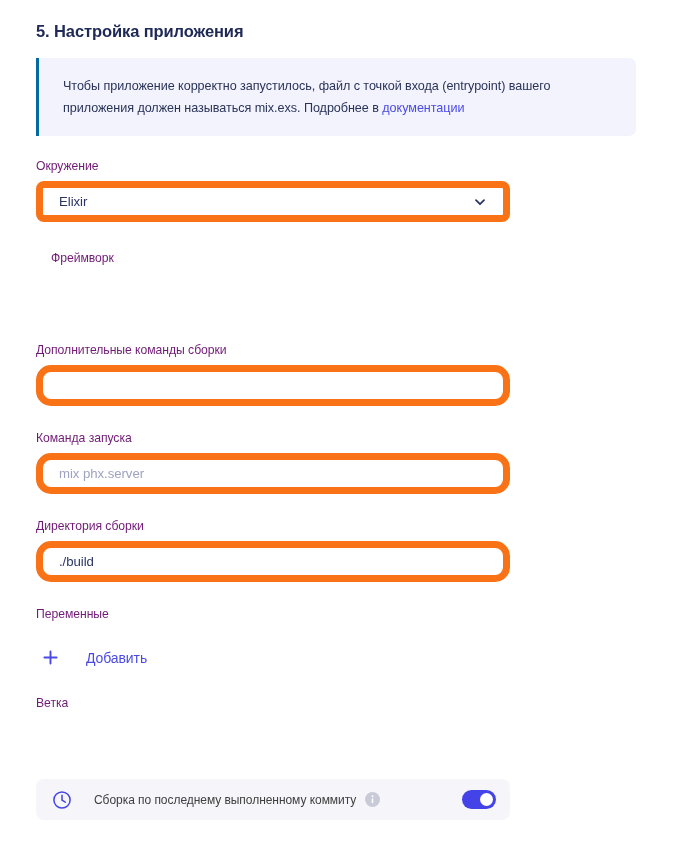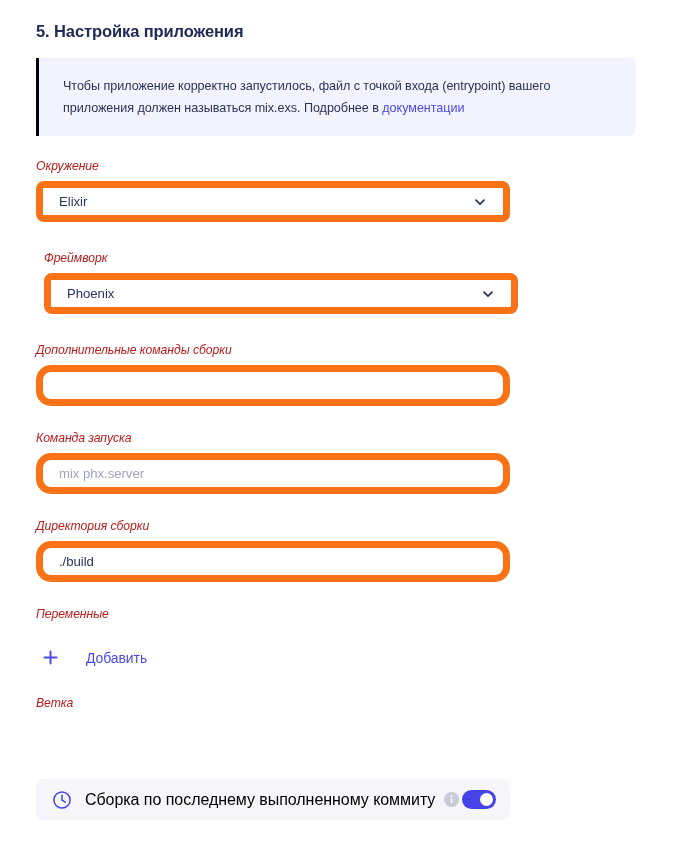--- a/index.html
+++ b/index.html
@@ -36,21 +36,21 @@
 
   
   .banner {
     position: absolute;
     left: 36px;
     top: 58px;
     width: 600px;
     height: 78px;
     box-sizing: border-box;
     background: #f3f3fd;
-    border-left: 3px solid #000000;
+    border-left: 3px solid #0369a1;
     border-radius: 0 7px 7px 0;
     padding: 17px 24px 0 24px;
   }
   .banner-text {
     font-size: 12.6px;
     line-height: 22px;
     color: #2a3358;
     margin: 0;
     letter-spacing: -0.05px;
   }
@@ -67,25 +67,24 @@
     top: 159px;
     width: 474px;
   }
 
   .field {
     position: relative;
   }
 
   .field-label {
     font-size: 12.2px;
-    color: #b91c1c;
+    color: #701a75;
     display: block;
     margin-bottom: 8px;
     letter-spacing: -0.05px;
-    font-style: italic;
   }
 
   .control {
     position: relative;
     box-sizing: border-box;
     width: 474px;
     height: 41px;
     border: 7px solid #f97316;
     border-radius: 8px;
     background: #ffffff;
@@ -113,21 +112,21 @@
     right: 16px;
     top: 50%;
     transform: translateY(-50%);
     width: 14px;
     height: 14px;
     display: block;
   }
 
   
   .field-env      { position: absolute; top: 0px;   left: 0; }
-  .field-frame    { position: absolute; top: 92px;  left: 8px; }
+  .field-frame    { position: absolute; top: 92px;  left: 15px; }
   .field-build    { position: absolute; top: 184px; left: 0; }
   .field-run      { position: absolute; top: 272px; left: 0; }
   .field-dir      { position: absolute; top: 360px; left: 0; }
   .field-vars     { position: absolute; top: 448px; left: 0; }
   .field-branch   { position: absolute; top: 537px; left: 0; }
 
   
   .add-button {
     display: inline-flex;
     align-items: center;
@@ -166,23 +165,23 @@
     align-items: center;
     padding: 0 14px 0 16px;
   }
   .clock-icon {
     width: 20px;
     height: 20px;
     flex: 0 0 auto;
     display: block;
   }
   .toggle-label {
-    font-size: 16px;
-    color: #000000;
-    margin-left: 13px;
+    font-size: 12px;
+    color: #404040;
+    margin-left: 22px;
     letter-spacing: -0.05px;
     white-space: nowrap;
   }
   .info-icon {
     width: 15px;
     height: 15px;
     margin-left: 9px;
     flex: 0 0 auto;
     display: block;
     cursor: pointer;
@@ -227,28 +226,20 @@
         <span class="chevron">
           <svg viewBox="0 0 14 14" width="14" height="14" aria-hidden="true">
             <path d="M3 5.2 L7 9.2 L11 5.2" fill="none" stroke="#2b3563" stroke-width="1.8" stroke-linecap="round" stroke-linejoin="round"></path>
           </svg>
         </span>
       </div>
     </div>
 
     <div class="field field-frame">
       <span class="field-label">Фреймворк</span>
-      <div class="control">
-        <span class="control-value">Phoenix</span>
-        <span class="chevron">
-          <svg viewBox="0 0 14 14" width="14" height="14" aria-hidden="true">
-            <path d="M3 5.2 L7 9.2 L11 5.2" fill="none" stroke="#2b3563" stroke-width="1.8" stroke-linecap="round" stroke-linejoin="round"></path>
-          </svg>
-        </span>
-      </div>
     </div>
 
     <div class="field field-build">
       <span class="field-label">Дополнительные команды сборки</span>
       <div class="control input-control">
         <span class="control-value"></span>
       </div>
     </div>
 
     <div class="field field-run">

